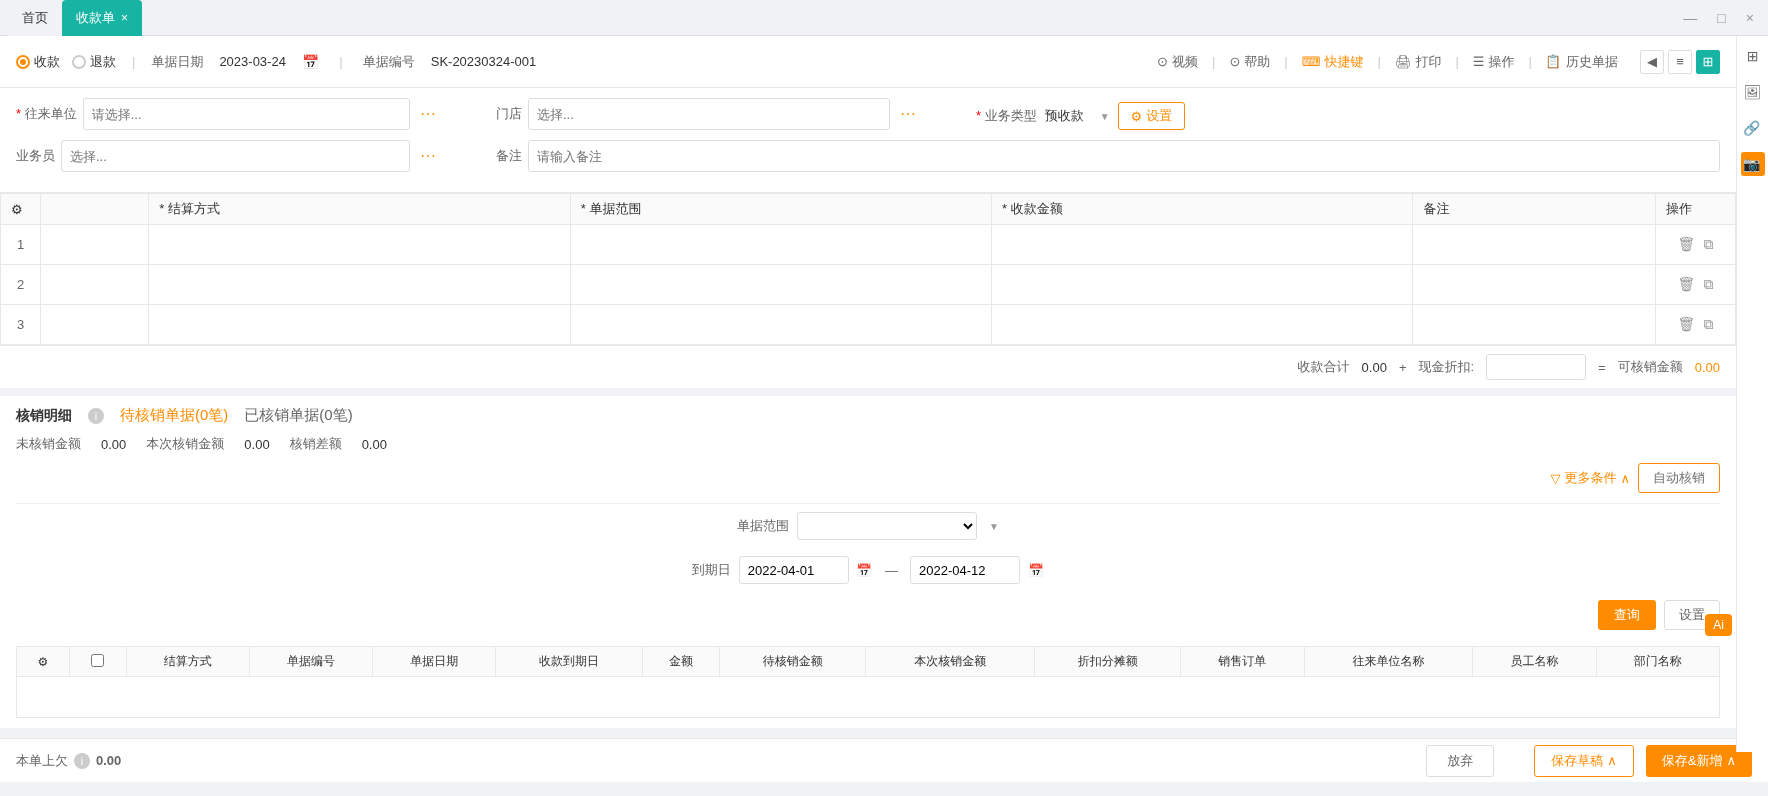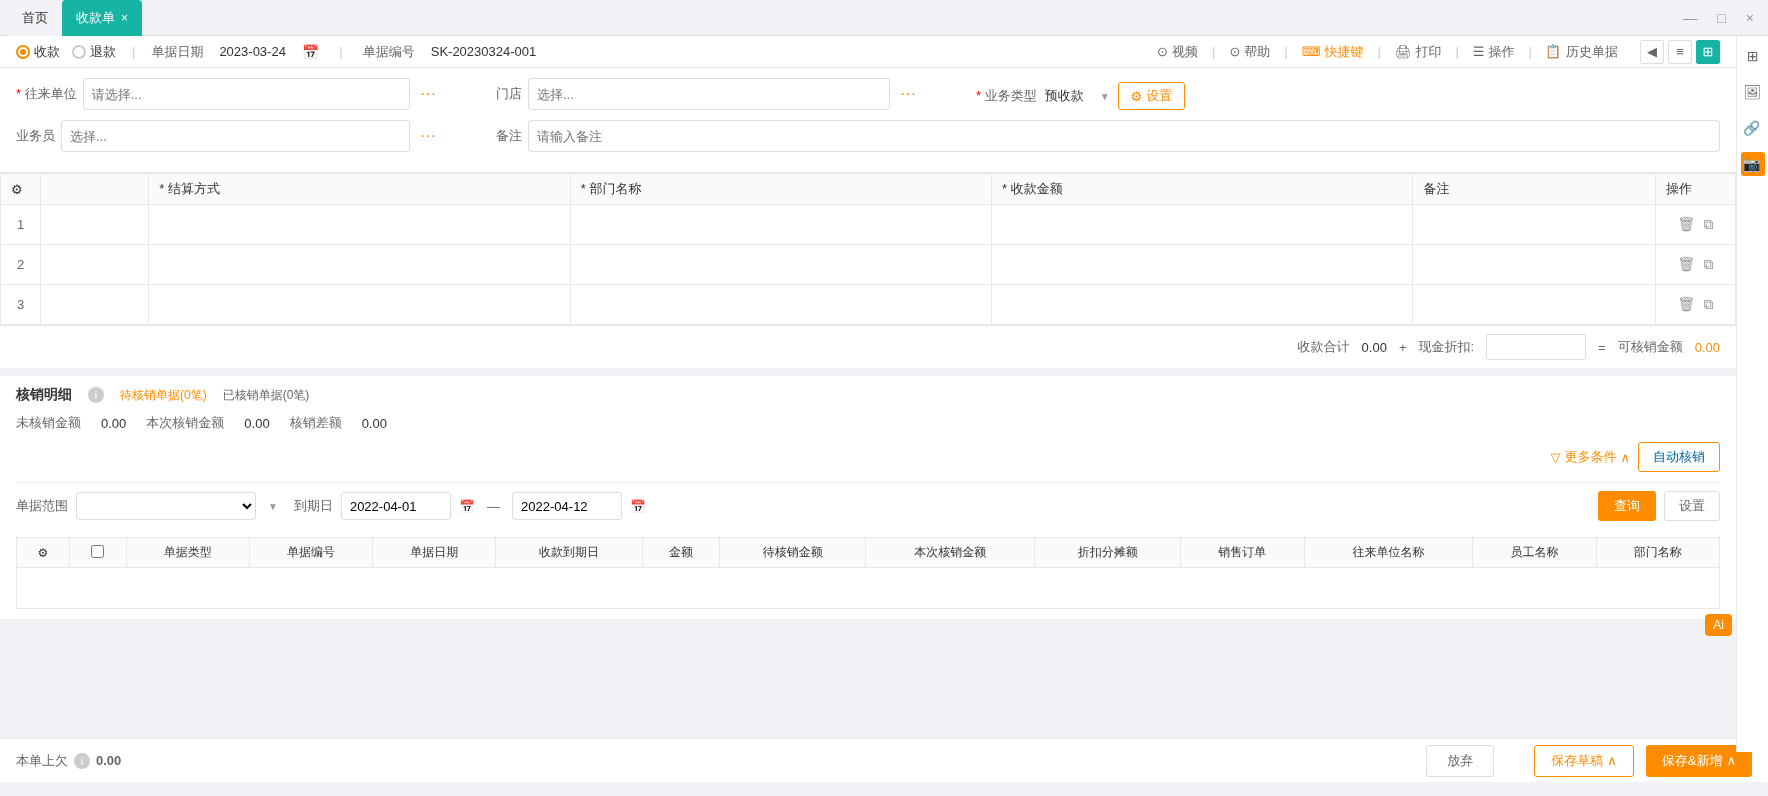--- a/index.html
+++ b/index.html
@@ -14,21 +14,21 @@
       display: flex; align-items: center; padding: 0 14px; height: 36px; font-size: 13px;
       cursor: pointer; border-radius: 4px 4px 0 0; user-select: none;
     }
     .tab-item.home { background: #f0f2f5; color: #333; }
     .tab-item.active { background: #17b3a3; color: #fff; }
     .tab-close { margin-left: 6px; font-size: 12px; cursor: pointer; }
     .tab-bar-right { margin-left: auto; display: flex; align-items: center; gap: 8px; color: #999; font-size: 14px; }
 
     
     .toolbar {
-      display: flex; align-items: center; background: #fff; height: 32px; padding: 0 16px;
+      display: flex; align-items: center; background: #fff; height: 52px; padding: 0 16px;
       border-bottom: 1px solid #e8e8e8; gap: 16px;
     }
     .radio-group { display: flex; align-items: center; gap: 12px; }
     .radio-item { display: flex; align-items: center; gap: 4px; cursor: pointer; font-size: 13px; }
     .radio-dot { width: 14px; height: 14px; border-radius: 50%; border: 2px solid #ccc; display: flex; align-items: center; justify-content: center; }
     .radio-dot.active { border-color: #ff8c00; }
     .radio-dot.active::after { content: ''; width: 6px; height: 6px; border-radius: 50%; background: #ff8c00; }
 
     .field-label { color: #666; font-size: 13px; }
     .field-value { color: #333; font-size: 13px; font-weight: 500; }
@@ -82,31 +82,31 @@
     .summary-input {
       width: 100px; height: 26px; border: 1px solid #ddd; border-radius: 3px;
       padding: 0 6px; font-size: 13px;
     }
 
     
     .writeoff-section { background: #fff; margin-top: 8px; padding: 10px 16px; }
     .writeoff-header { display: flex; align-items: center; gap: 16px; margin-bottom: 10px; }
     .writeoff-title { font-size: 14px; font-weight: 600; color: #333; }
     .info-icon { width: 16px; height: 16px; border-radius: 50%; background: #ccc; color: #fff; display: inline-flex; align-items: center; justify-content: center; font-size: 11px; cursor: pointer; }
-    .writeoff-tab { color: #ff8c00; cursor: pointer; font-size: 12px; }
+    .writeoff-tab { color: #ff8c00; cursor: pointer; font-size: 15px; }
     .writeoff-tab.inactive { color: #666; }
     .writeoff-stats { display: flex; align-items: center; gap: 20px; margin-bottom: 10px; font-size: 13px; color: #666; }
     .stat-value { color: #333; }
     .writeoff-toolbar { display: flex; align-items: center; justify-content: flex-end; gap: 8px; margin-bottom: 10px; }
     .filter-btn { color: #ff8c00; cursor: pointer; font-size: 13px; display: flex; align-items: center; gap: 4px; }
     .auto-writeoff-btn {
-      background: #fff; border: 1px solid #ff8c00; color: #0369a1; padding: 5px 14px;
+      background: #fff; border: 1px solid #ff8c00; color: #737373; padding: 5px 14px;
       border-radius: 3px; cursor: pointer; font-size: 13px;
     }
-    .search-bar { display: flex; align-items: center; gap: 16px; padding: 8px 0; border-top: 1px solid #f0f0f0; }
+    .search-bar { display: flex; align-items: center; gap: 16px; padding: 8px 0; border-top: 1px solid #f0f0f0; flex-direction: column; }
     .search-field { display: flex; align-items: center; gap: 8px; font-size: 13px; color: #666; }
     .search-select {
       width: 180px; height: 28px; border: 1px solid #ddd; border-radius: 3px;
       padding: 0 8px; font-size: 13px; outline: none; background: #fff;
     }
     .date-input {
       width: 110px; height: 28px; border: 1px solid #ddd; border-radius: 3px;
       padding: 0 8px; font-size: 13px; outline: none;
     }
     .date-icon { color: #999; cursor: pointer; }
@@ -291,21 +291,21 @@
       <thead>
         <tr>
           <th class="col-settings">
             <span>⚙</span>
           </th>
           <th></th>
           <th>
             <span>* 结算方式</span>
           </th>
           <th>
-            <span>* 部门名称</span>
+            <span>* 单据范围</span>
           </th>
           <th>
             <span>* 收款金额</span>
           </th>
           <th>
             <span>备注</span>
           </th>
           <th class="col-action">
             <span>操作</span>
           </th>
@@ -421,21 +421,21 @@
       </div>
     </div>
 
     <table class="bottom-table">
       <thead>
         <tr>
           <th>⚙</th>
           <th>
             <input type="checkbox" style="">
           </th>
-          <th>单据类型</th>
+          <th>结算方式</th>
           <th>单据编号</th>
           <th>单据日期</th>
           <th>收款到期日</th>
           <th>金额</th>
           <th>待核销金额</th>
           <th>本次核销金额</th>
           <th>折扣分摊额</th>
           <th>销售订单</th>
           <th>往来单位名称</th>
           <th>员工名称</th>

